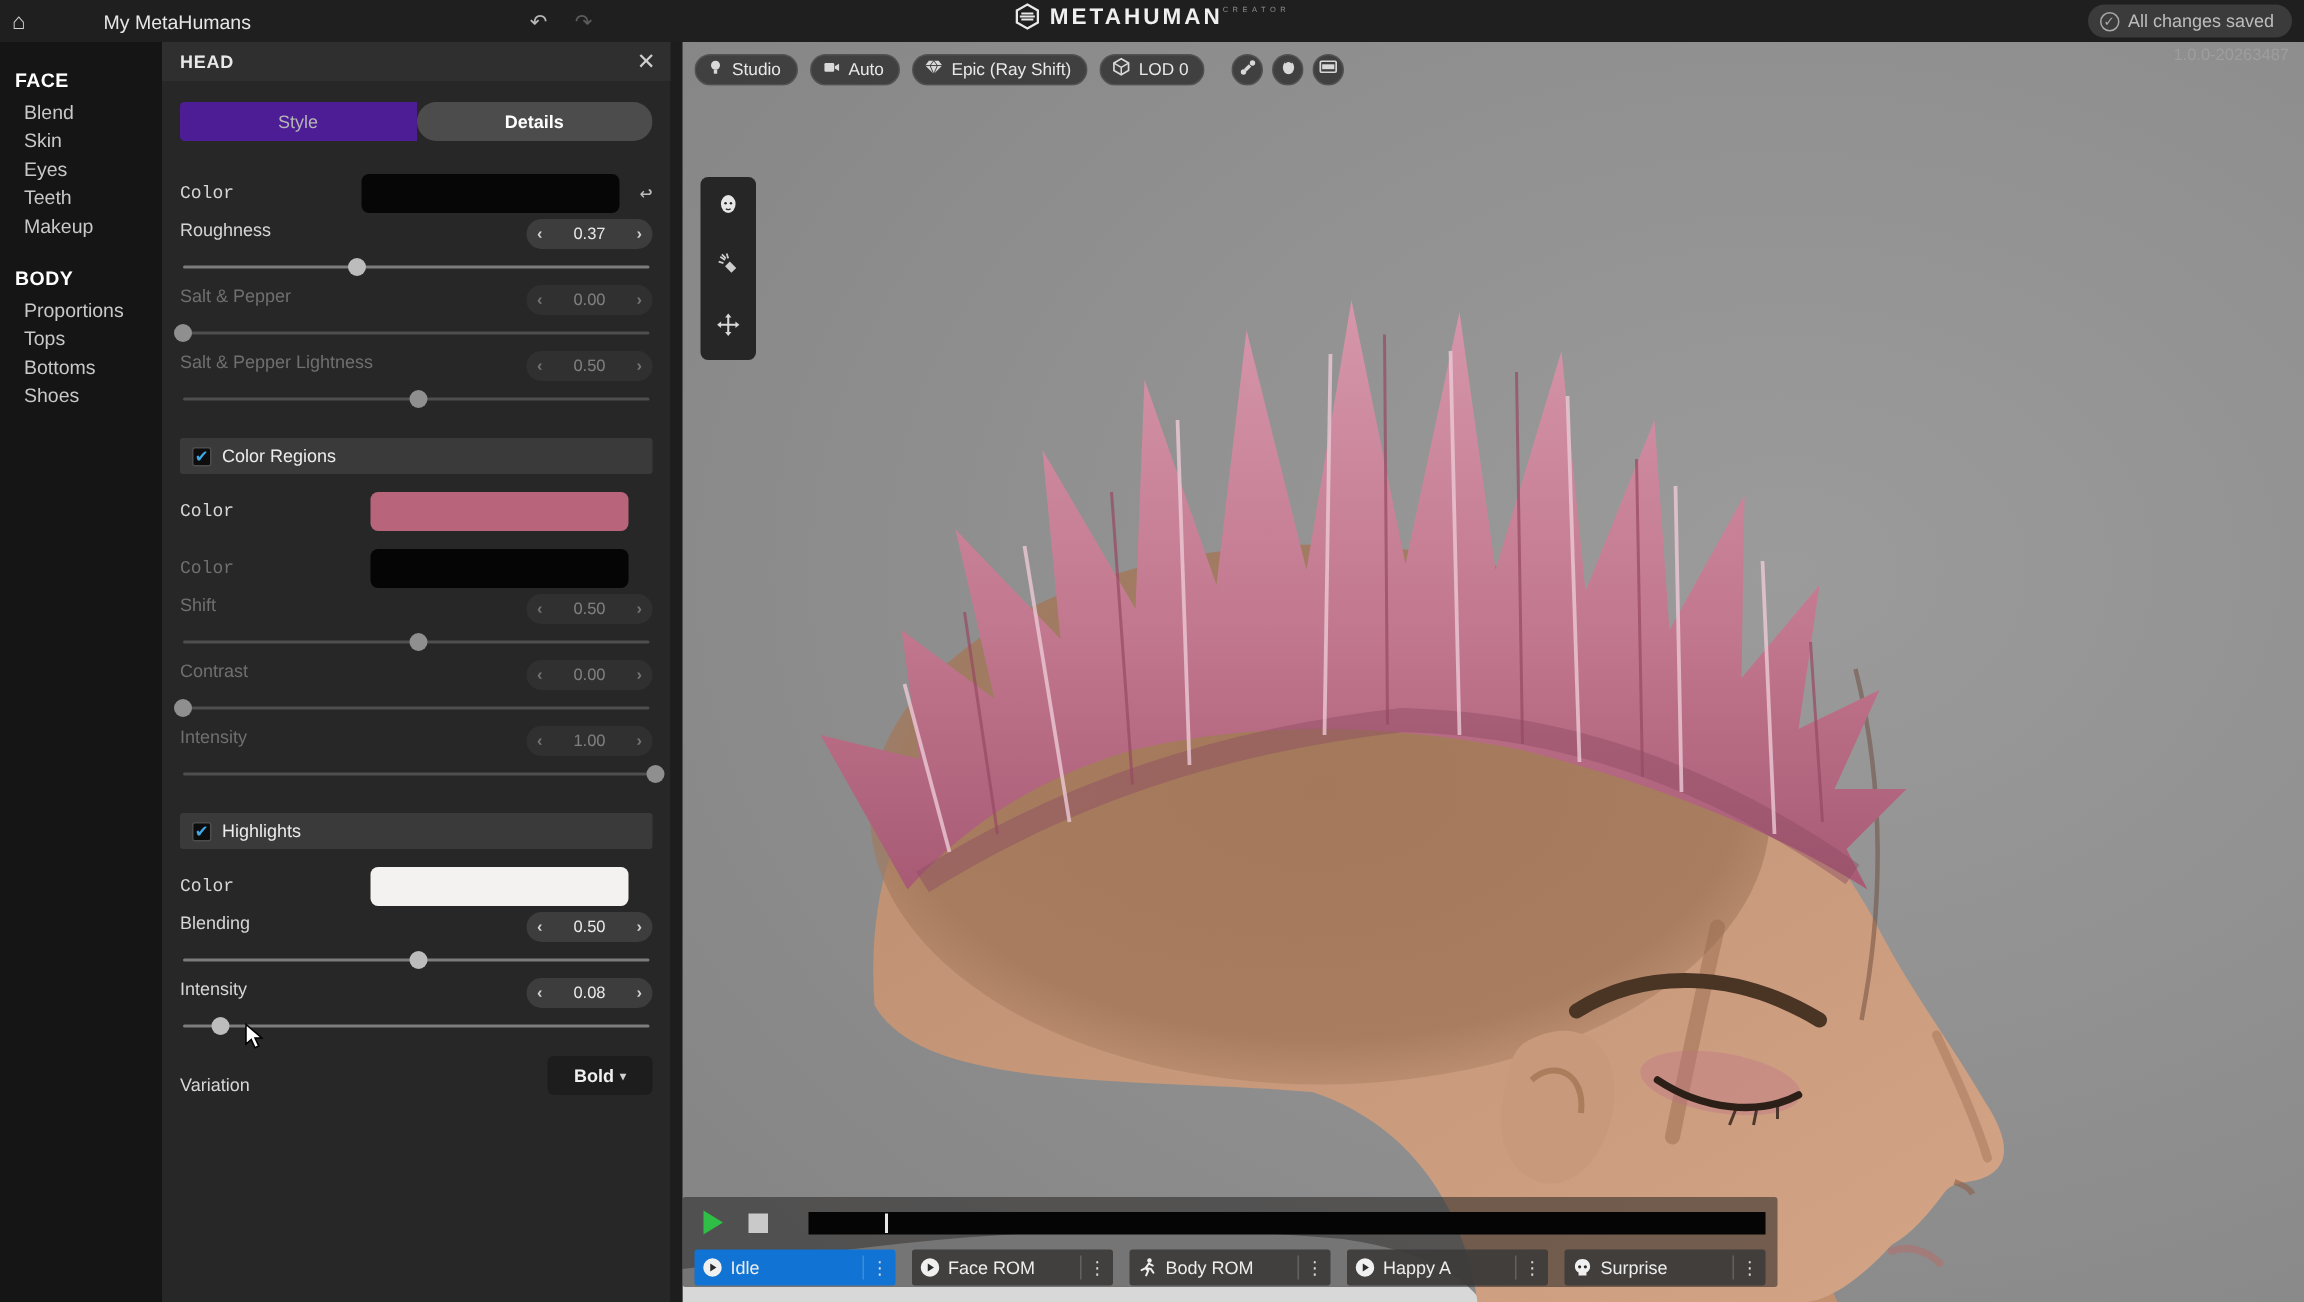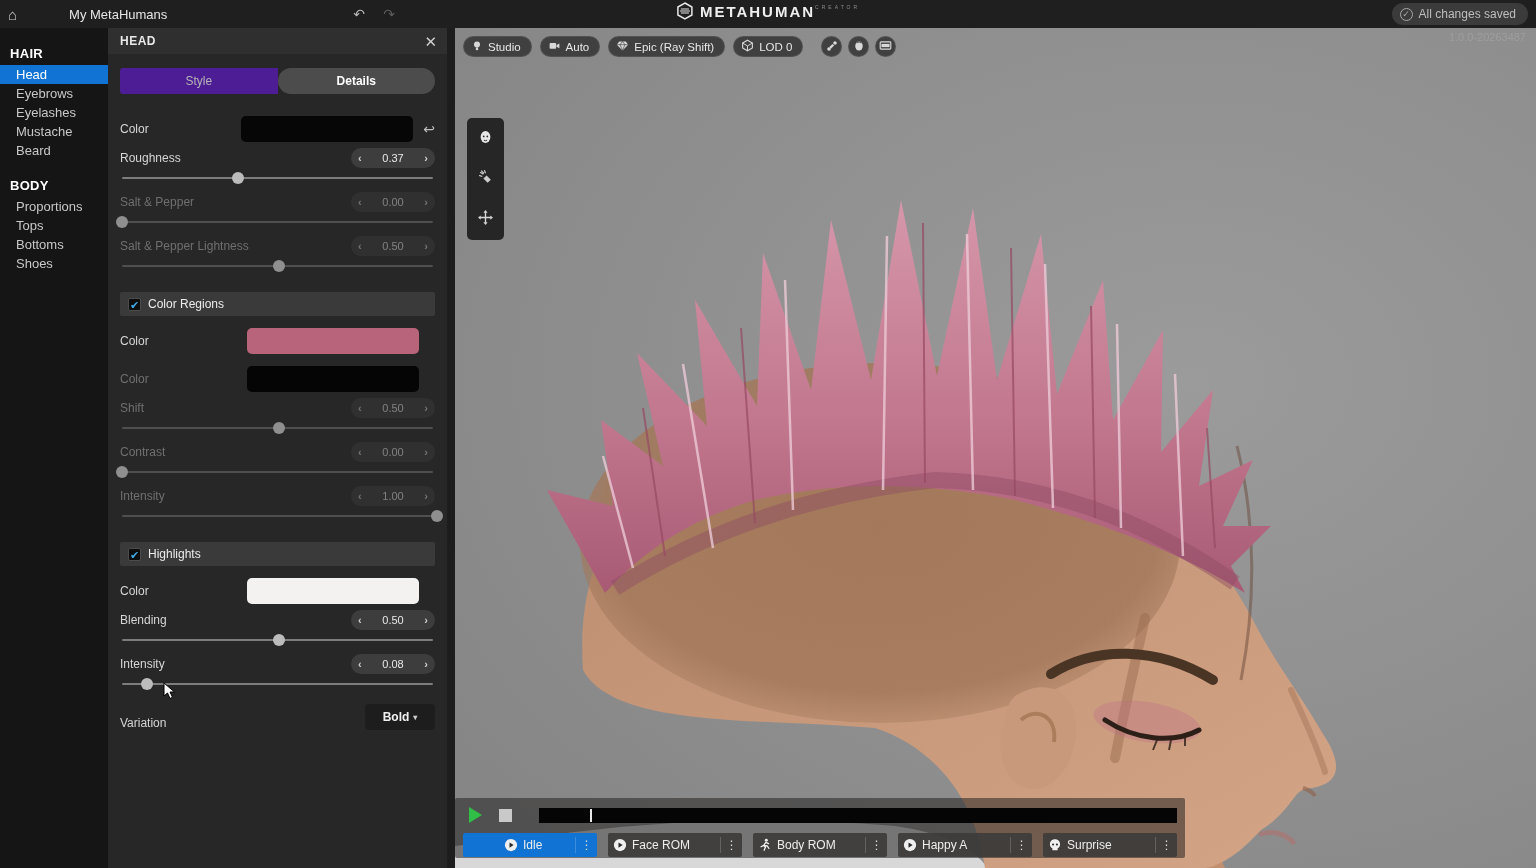--- a/index.html
+++ b/index.html
@@ -43,30 +43,30 @@
   .panel-gutter { width:8px; background:#1d1d1d; flex:none; }
   .panel-head { height:26px; background:#2f2f2f; display:flex; align-items:center; padding:0 10px 0 12px; }
   .panel-title { font-size:12px; font-weight:bold; letter-spacing:.5px; color:#e8e8e8; flex:1; }
   .panel-close { color:#cfcfcf; font-size:15px; line-height:1; cursor:pointer; }
   .panel-body { padding:0 12px; }
   .tabs { display:flex; margin-top:14px; height:26px; border-radius:3px; overflow:hidden; }
   .tab { flex:1; display:flex; align-items:center; justify-content:center; font-size:12px;
     background:#4c1d95; color:#b5b5b5; cursor:pointer; }
   .tab.sel { background:#4c4c4c; color:#ffffff; font-weight:bold;border-radius:13px; }
 
-  .row-color { display:flex; align-items:center; margin-top:12px; height:26px; }
+  .row-color { display:flex; align-items:center; margin-top:12px; height:26px;font-family:Liberation Mono, monospace; }
   .row-color.first { margin-top:22px; }
   .row-color .lbl { font-size:12px; color:#d6d6d6; flex:1; }
   .row-color .swatch { width:172px; height:26px; border-radius:5px; cursor:pointer; flex:none; }
   .row-color .reset { width:22px; text-align:right; color:#bdbdbd; font-size:14px; cursor:pointer; }
   .row-color.noreset .swatch { margin-right:16px; }
   .row-color.dis .lbl { color:#6f6f6f; }
 
   .row-slider { margin-top:4px; position:relative; }
-  .row-slider .top { display:flex; align-items:center; height:24px; }
+  .row-slider .top { display:flex; align-items:flex-start; height:24px; }
   .row-slider .lbl { font-size:12px; color:#d6d6d6; flex:1; }
   .stepper { width:84px; height:20px; background:#3d3d3d; border-radius:10px;
     display:flex; align-items:center; justify-content:space-between; padding:0 7px; }
   .stepper .ch { font-size:11px; color:#d0d0d0; font-weight:bold; cursor:pointer; line-height:1; }
   .stepper .val { font-size:11px; color:#e8e8e8; }
   .track-zone { position:relative; height:16px; cursor:pointer; }
   .track { position:absolute; left:2px; right:2px; top:7px; height:2px; background:#7d7d7d; border-radius:1px; }
   .thumb { position:absolute; top:2px; width:12px; height:12px; border-radius:50%; background:#bcbcbc;
     transform:translateX(-6px); }
   .row-slider.dis .lbl { color:#6f6f6f; }
@@ -114,21 +114,21 @@
   .transport { display:flex; align-items:center; height:24px; }
   .btn-play { width:0; height:0; border-left:13px solid #2fbf46; border-top:8px solid transparent;
     border-bottom:8px solid transparent; margin-left:6px; cursor:pointer; }
   .btn-stop { width:13px; height:13px; background:#c9c9c9; margin-left:17px; cursor:pointer; }
   .timeline { position:relative; flex:1; height:15px; background:#050505; margin-left:27px; margin-right:0;
     cursor:pointer; }
   .playhead { position:absolute; top:1px; bottom:1px; width:1.5px; background:#e8e8e8; }
   .clips { display:flex; gap:11px; margin-top:6px; }
   .clip { width:134px; height:24px; background:rgba(62,60,59,.92); border-radius:2px;
     display:flex; align-items:center; cursor:pointer; }
-  .clip.sel { background:#1173d4;padding-left:36px; }
+  .clip.sel { background:#1173d4; }
   .clip .cicon { width:24px; display:flex; align-items:center; justify-content:center; }
   .clip .lbl { flex:1; font-size:12px; color:#ededed; white-space:nowrap; overflow:hidden; }
   .clip .kebab { width:22px; height:16px; border-left:1px solid rgba(255,255,255,.18);
     display:flex; align-items:center; justify-content:center; color:#dcdcdc; font-size:12px; cursor:pointer; }
 </style>
 </head>
 <body>
 
 <div class="topbar">
   <div class="tb-left">
@@ -152,26 +152,26 @@
   <div class="tb-saved">
     <span class="chk">✓</span>
     <span class="txt">All changes saved</span>
   </div>
 </div>
 
 <div class="app">
 
   <div class="sidebar" id="sidebar">
       <div class="sb-section">
-        <div class="sb-title">HAIR</div>
-        <div class="sb-item sel">Head</div>
-        <div class="sb-item">Eyebrows</div>
-        <div class="sb-item">Eyelashes</div>
-        <div class="sb-item">Mustache</div>
-        <div class="sb-item">Beard</div>
+        <div class="sb-title">FACE</div>
+        <div class="sb-item">Blend</div>
+        <div class="sb-item">Skin</div>
+        <div class="sb-item">Eyes</div>
+        <div class="sb-item">Teeth</div>
+        <div class="sb-item">Makeup</div>
       </div>
       <div class="sb-section">
         <div class="sb-title">BODY</div>
         <div class="sb-item">Proportions</div>
         <div class="sb-item">Tops</div>
         <div class="sb-item">Bottoms</div>
         <div class="sb-item">Shoes</div>
       </div>
     </div>
 

